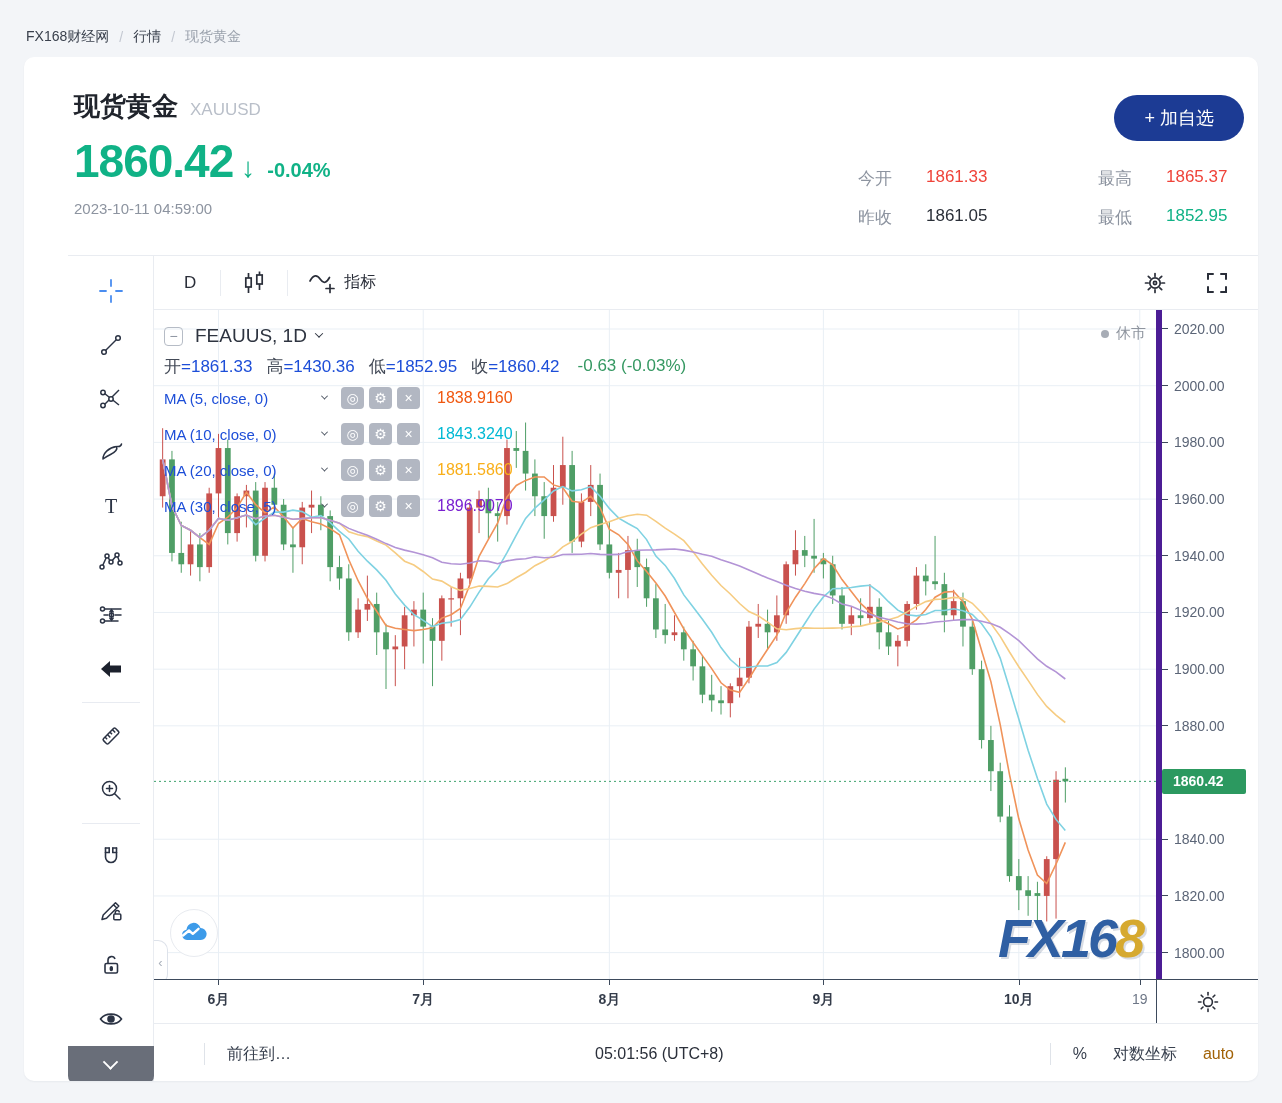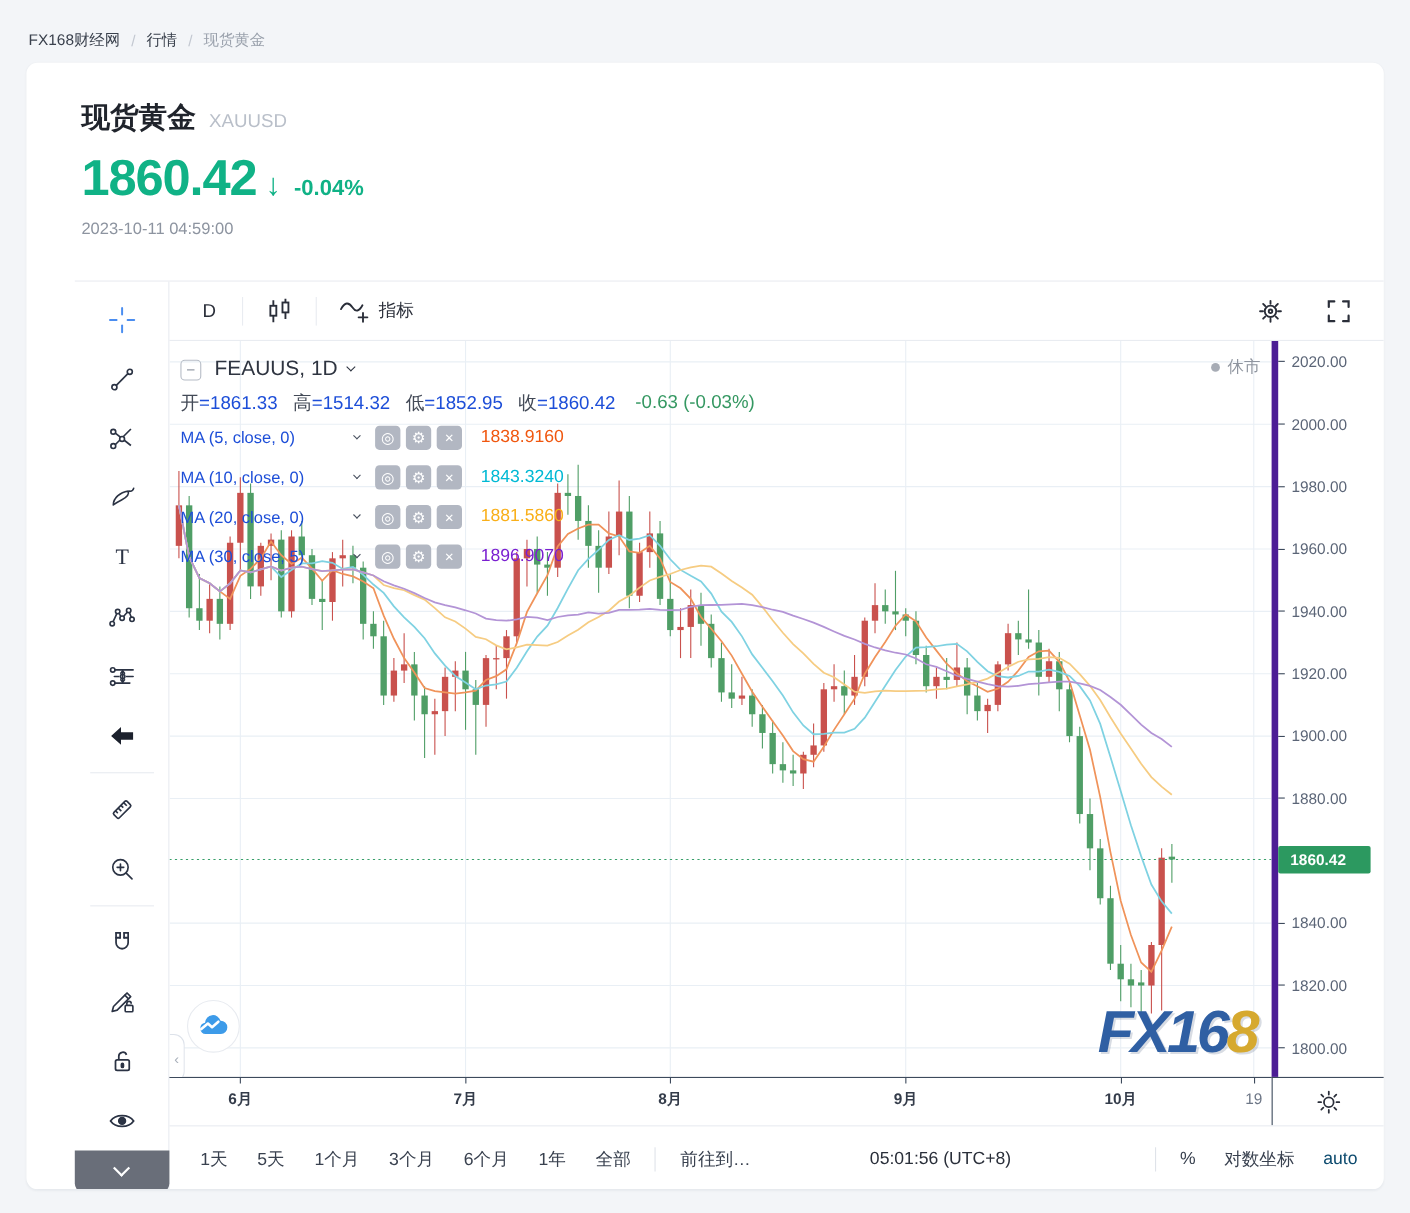--- a/index.html
+++ b/index.html
@@ -93,21 +93,21 @@
   
   .ctrl { border-top:1px solid #e9ecf1; display:flex; align-items:center; padding:0 24px 0 28px; font-size:16px; color:#39414f; }
   .ranges { display:flex; gap:27px; }
   .ranges span { cursor:pointer; }
   .vdiv { width:1px; height:22px; background:#dfe3e9; margin:0 22px; }
   .goto { cursor:pointer; }
   .flex1 { flex:1; }
   .clock { color:#2a2f3a; }
   .ctrl .opt { cursor:pointer; margin-left:26px; }
   .ctrl .opt.first { margin-left:0; }
-  .auto { color:#0c4a6e; margin-left:26px; cursor:pointer; }
+  .auto { color:#a16207; margin-left:26px; cursor:pointer; }
   svg { display:block; }
 </style>
 </head>
 <body>
 
 <div class="breadcrumb">
   <span>FX168财经网</span>
   <span class="sep">/</span>
   <span>行情</span>
   <span class="sep">/</span>
@@ -123,20 +123,31 @@
         <span class="sym">XAUUSD</span>
       </div>
       <div class="price-row">
         <span class="price">1860.42</span>
         <span class="arrow">↓</span>
         <span class="pct">-0.04%</span>
       </div>
       <div class="ts">2023-10-11 04:59:00</div>
     </div>
     <div class="hdr-right">
+      <button class="watch-btn">+ 加自选</button>
+      <div class="stats" id="stats">
+          <span class="lbl">今开</span>
+          <span class="val t-up">1861.33</span>
+          <span class="lbl pair-gap">最高</span>
+          <span class="val t-up">1865.37</span>
+          <span class="lbl">昨收</span>
+          <span class="val t-flat">1861.05</span>
+          <span class="lbl pair-gap">最低</span>
+          <span class="val t-down">1852.95</span>
+        </div>
     </div>
   </div>
 
   <div class="widget">
 
     <div class="side">
       <div class="tool active">
         <svg width="26" height="26" viewBox="0 0 26 26" fill="none" stroke="currentColor" stroke-width="1.8" stroke-linecap="round">
           <line x1="13" y1="2" x2="13" y2="8"></line>
             <line x1="13" y1="18" x2="13" y2="24"></line>
@@ -531,21 +542,21 @@
             </svg>
 
           <div class="legend">
             <div class="lg-row lg-symbol">
               <span class="collapse-box">−</span>
               <span>FEAUUS, 1D</span>
               <span class="chev"></span>
             </div>
             <div class="lg-row lg-ohlc" id="ohlcRow">
                 <span><span class="k">开</span><span class="v">=1861.33</span></span>
-                <span><span class="k">高</span><span class="v">=1514.32</span></span>
+                <span><span class="k">高</span><span class="v">=1430.36</span></span>
                 <span><span class="k">低</span><span class="v">=1852.95</span></span>
                 <span><span class="k">收</span><span class="v">=1860.42</span></span>
                 <span class="chg">-0.63 (-0.03%)</span>
               </div>
             <div id="maRows">
                 <div class="lg-row ma-row">
                   <span class="ma-name">MA (5, close, 0)</span>
                   <span class="chev"></span>
                   <span class="ma-btn">◎</span>
                   <span class="ma-btn">⚙</span>
@@ -650,29 +661,20 @@
               <line x1="5.2" y1="5.2" x2="7" y2="7"></line>
                 <line x1="17" y1="17" x2="18.8" y2="18.8"></line>
               <line x1="5.2" y1="18.8" x2="7" y2="17"></line>
                 <line x1="17" y1="7" x2="18.8" y2="5.2"></line>
             </svg>
           </span>
         </div>
       </div>
 
       <div class="ctrl">
-        <div class="ranges" id="ranges">
-            <span>1天</span>
-            <span>5天</span>
-            <span>1个月</span>
-            <span>3个月</span>
-            <span>6个月</span>
-            <span>1年</span>
-            <span>全部</span>
-          </div>
         <span class="vdiv"></span>
         <span class="goto">前往到…</span>
         <span class="flex1"></span>
         <span class="clock">05:01:56 (UTC+8)</span>
         <span class="flex1"></span>
         <span class="vdiv"></span>
         <span class="opt first">%</span>
         <span class="opt">对数坐标</span>
         <span class="auto">auto</span>
       </div>

